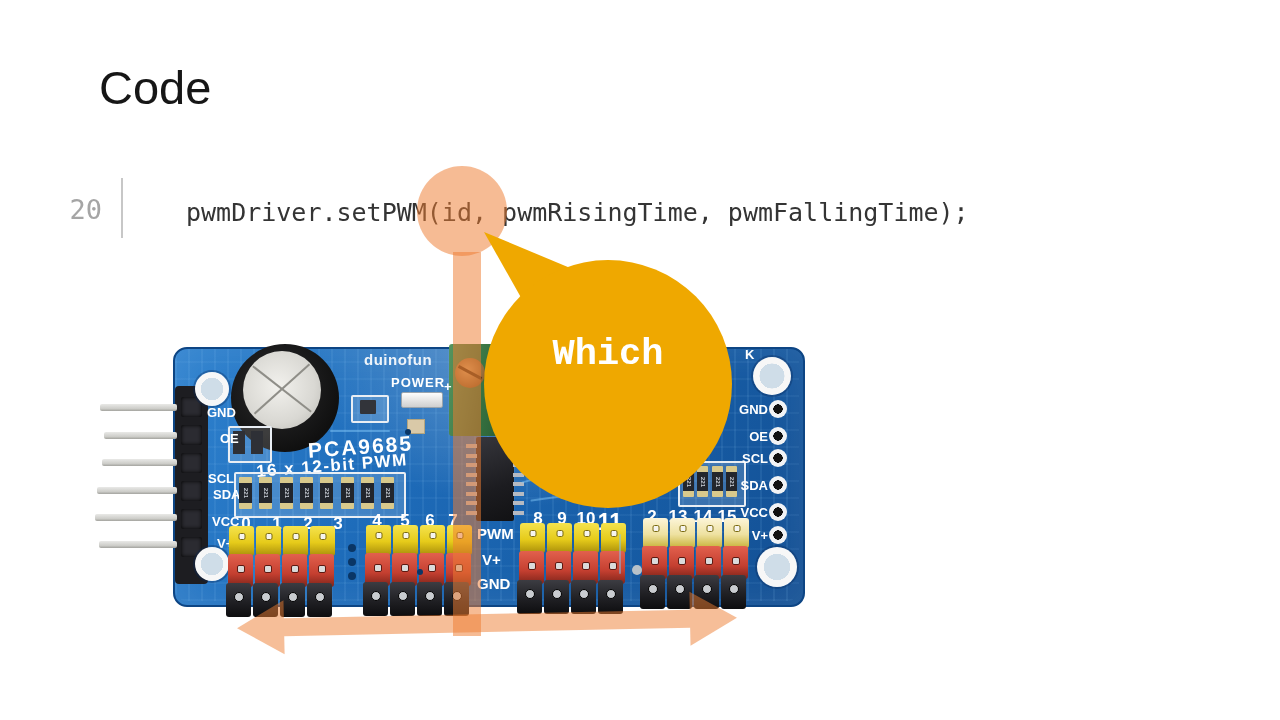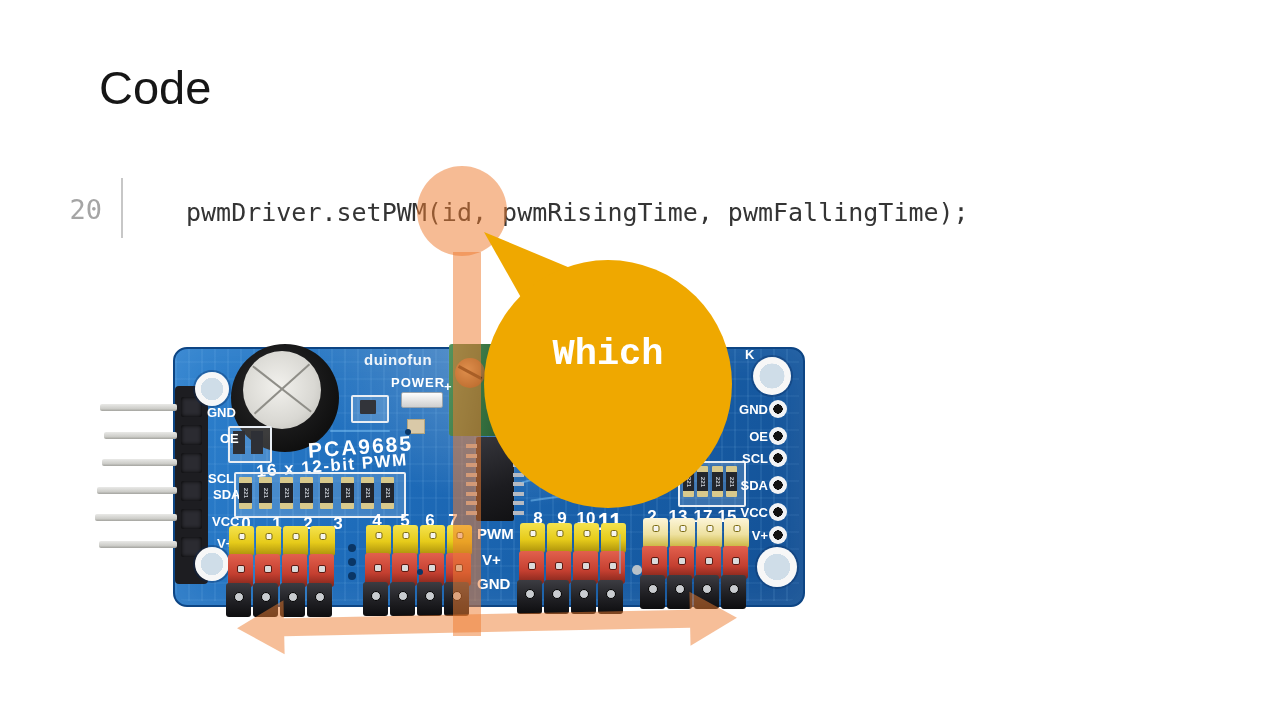--- a/index.html
+++ b/index.html
@@ -164,21 +164,21 @@
     <div class="abs sk" style="left: 377px; top: 511px; font-size: 17px; transform: translateX(-50%);">4</div>
     <div class="abs sk" style="left: 405px; top: 511px; font-size: 17px; transform: translateX(-50%);">5</div>
     <div class="abs sk" style="left: 430px; top: 511px; font-size: 17px; transform: translateX(-50%);">6</div>
     <div class="abs sk" style="left: 453px; top: 511px; font-size: 17px; transform: translateX(-50%);">7</div>
     <div class="abs sk" style="left: 538px; top: 509px; font-size: 17px; transform: translateX(-50%);">8</div>
     <div class="abs sk" style="left: 562px; top: 509px; font-size: 17px; transform: translateX(-50%);">9</div>
     <div class="abs sk" style="left: 586px; top: 509px; font-size: 17px; transform: translateX(-50%);">10</div>
     <div class="abs sk" style="left: 610px; top: 509px; font-size: 23px; transform: translateX(-50%);">11</div>
     <div class="abs sk" style="left: 652px; top: 507px; font-size: 17px; transform: translateX(-50%);">2</div>
     <div class="abs sk" style="left: 678px; top: 507px; font-size: 17px; transform: translateX(-50%);">13</div>
-    <div class="abs sk" style="left: 703px; top: 507px; font-size: 17px; transform: translateX(-50%);">17</div>
+    <div class="abs sk" style="left: 703px; top: 507px; font-size: 17px; transform: translateX(-50%);">14</div>
     <div class="abs sk" style="left: 727px; top: 507px; font-size: 17px; transform: translateX(-50%);">15</div>
     <div class="abs hcell y" style="left: 229px; top: 526px; width: 25px; height: 30px;">
       <div class="pindot" style="top: 7px; width: 5px; height: 5px; background: rgb(246, 244, 238); border: 1px solid rgb(122, 106, 16);"></div>
     </div>
     <div class="abs hcell y" style="left: 256px; top: 526px; width: 25px; height: 30px;">
       <div class="pindot" style="top: 7px; width: 5px; height: 5px; background: rgb(246, 244, 238); border: 1px solid rgb(122, 106, 16);"></div>
     </div>
     <div class="abs hcell y" style="left: 283px; top: 526px; width: 25px; height: 30px;">
       <div class="pindot" style="top: 7px; width: 5px; height: 5px; background: rgb(246, 244, 238); border: 1px solid rgb(122, 106, 16);"></div>
     </div>

